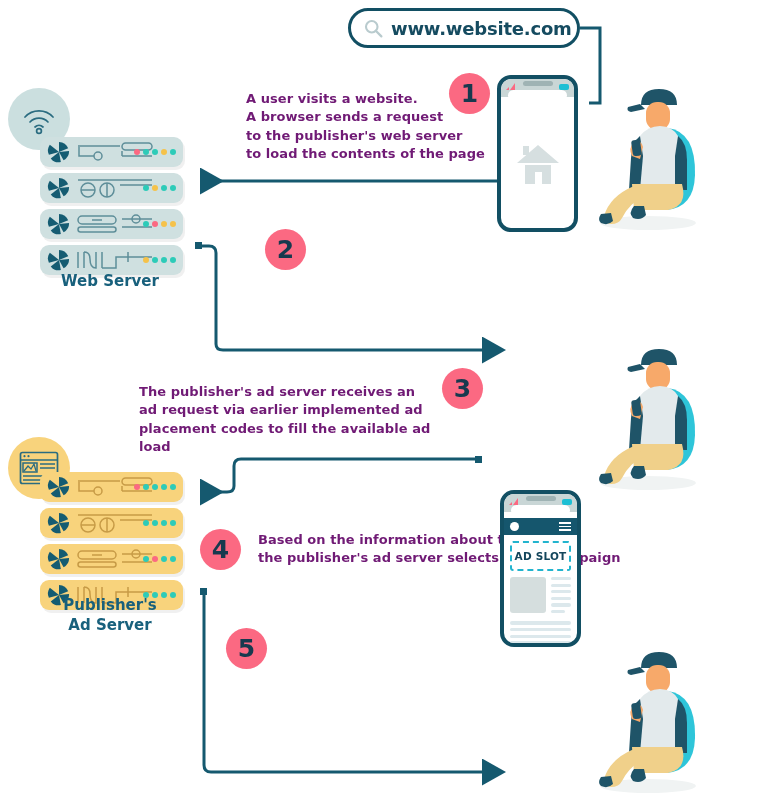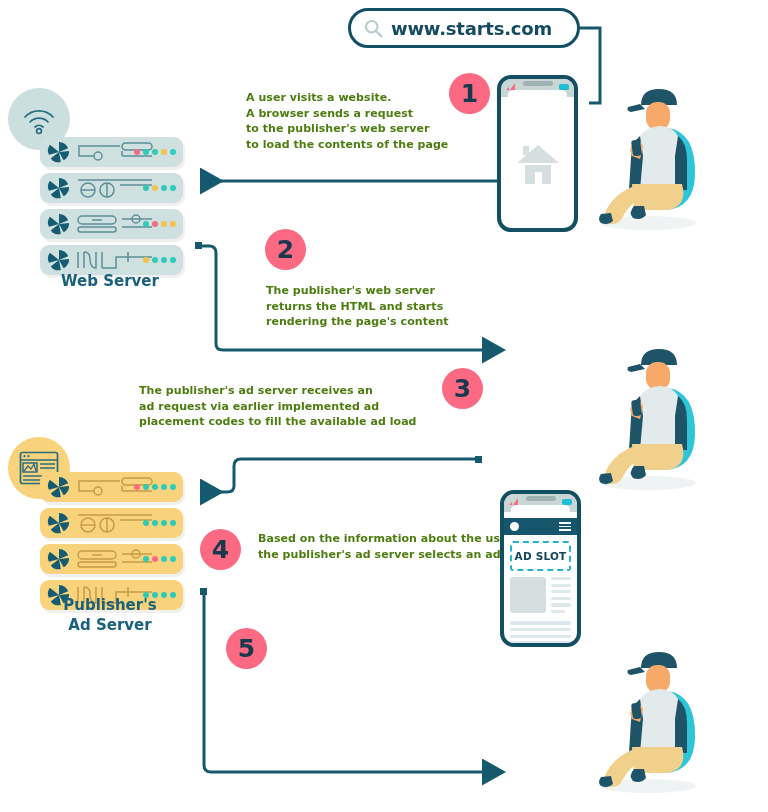--- a/index.html
+++ b/index.html
@@ -29,21 +29,21 @@
   .badge{
     width:41px;height:41px;border-radius:50%;
     background:#FB6982;color:#17394E;
     font-size:25px;font-weight:bold;
     display:flex;align-items:center;justify-content:center;
     line-height:1;
   }
 
   
   .steptext{
-    color:#4d7c0f;font-size:11px;font-weight:bold;line-height:1.42;
+    color:#701a75;font-size:13px;font-weight:bold;line-height:1.42;
     white-space:pre-line;letter-spacing:0.05px;
   }
 
   
   .srvlabel{
     color:#18607C;font-size:15px;font-weight:bold;line-height:1.3;
     text-align:center;white-space:pre-line;
   }
 
   
@@ -141,21 +141,21 @@
       <rect x="200" y="588" width="7" height="7" fill="#15596F" stroke="none"></rect>
       <path d="M204,592 L204,765 Q204,772 211,772 L482,772" marker-end="url(#arrR)"></path>
     </g>
   </svg>
 
   <div class="abs searchbar">
     <svg class="mag" viewBox="0 0 24 24">
       <circle cx="10" cy="10" r="6.6" fill="none" stroke="#B9CBCE" stroke-width="2.4"></circle>
       <line x1="14.6" y1="14.6" x2="21" y2="21" stroke="#B9CBCE" stroke-width="2.6" stroke-linecap="round"></line>
     </svg>
-    <span class="url">www.starts.com</span>
+    <span class="url">www.website.com</span>
   </div>
 
   <div class="abs badgecircle web" style="left:8px;top:88px;">
     <svg width="34" height="30" viewBox="0 0 34 30">
       <g fill="none" stroke="#2A6C80" stroke-width="1.7" stroke-linecap="round">
         <path d="M3,13 A19,19 0 0 1 31,13"></path>
         <path d="M8,18 A12.5,12.5 0 0 1 26,18"></path>
         <path d="M13,23 A6,6 0 0 1 21,23"></path>
       </g>
       <circle cx="17" cy="27" r="2.4" fill="none" stroke="#2A6C80" stroke-width="1.7"></circle>
@@ -392,23 +392,20 @@
   <div class="abs srvlabel" style="left:30px;top:596px;width:160px;">Publisher's
 Ad Server</div>
 
   <div class="abs badge" style="left:449px;top:73px;">1</div>
   <div class="abs steptext" style="left:246px;top:90px;width:240px;">A user visits a website.
 A browser sends a request
 to the publisher's web server
 to load the contents of the page</div>
 
   <div class="abs badge" style="left:265px;top:229px;">2</div>
-  <div class="abs steptext" style="left:266px;top:283px;width:250px;">The publisher's web server
-returns the HTML and starts
-rendering the page's content</div>
 
   <div class="abs badge" style="left:442px;top:368px;">3</div>
   <div class="abs steptext" style="left:139px;top:383px;width:300px;">The publisher's ad server receives an
 ad request via earlier implemented ad
 placement codes to fill the available ad load</div>
 
   <div class="abs badge" style="left:200px;top:529px;">4</div>
   <div class="abs steptext" style="left:258px;top:531px;width:370px;">Based on the information about the user,
 the publisher's ad server selects an ad campaign</div>
 

